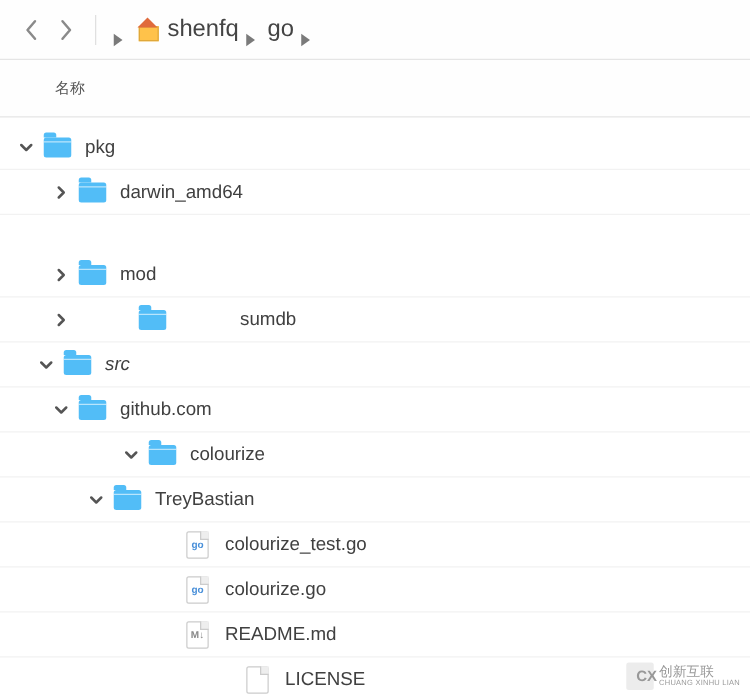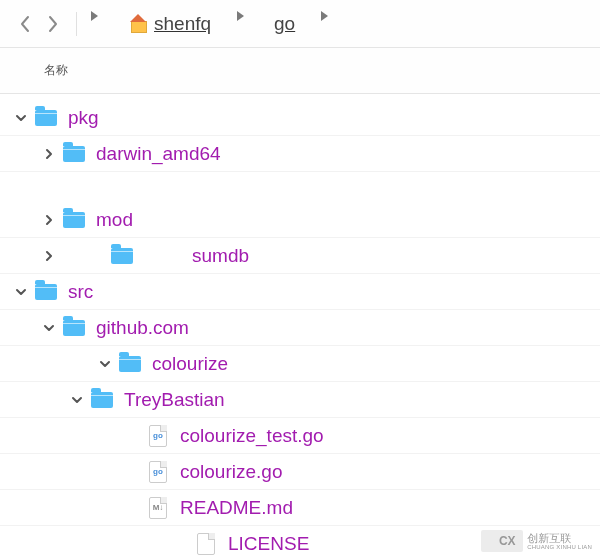--- a/index.html
+++ b/index.html
@@ -22,21 +22,21 @@
     background: #fefefe;
   }
   .nav-arrow {
     width: 22px; height: 22px;
     display: flex; align-items: center; justify-content: center;
     color: #8a8a8a;
     font-size: 20px;
   }
   .nav-arrow svg { stroke: #8a8a8a; }
   .vdiv { width: 1px; height: 24px; background: #e0e0e0; margin: 0 6px; }
-  .bc { display: flex; align-items: flex-start; gap: 20px; text-decoration: underline; }
+  .bc { display: flex; align-items: flex-end; gap: 0; }
   .bc-seg { display: flex; align-items: center; gap: 6px; padding: 2px 4px; }
   .bc-label { color: #444; font-size: 19px; }
   .tri {
     width: 0; height: 0;
     border-top: 5px solid transparent;
     border-bottom: 5px solid transparent;
     border-left: 7px solid #7a7a7a;
     margin: 0 6px 0 2px;
   }
   .home-icon {
@@ -84,22 +84,22 @@
     margin-right:6px;
   }
   .row .arrow svg { display:block; }
   .row .icon {
     width:24px; height:24px;
     margin-right:10px;
     flex-shrink:0;
     display:flex; align-items:center; justify-content:center;
   }
   .row .label {
-    font-size:19px;
-    color:#a21caf;
+    font-size:15px;
+    color:#404040;
     white-space:nowrap;
   }
 
   
   .folder {
     width:22px; height:16px;
     background:#52bdf7;
     border-radius:2px;
     position:relative;
   }
@@ -146,21 +146,21 @@
   
   .wm {
     position:absolute;
     right:8px; bottom:6px;
     display:flex; align-items:center; gap:4px;
     opacity:0.55;
     font-size:11px;
     color:#444;
   }
   .wm .logo {
-    width:42px; height:22px;
+    width:22px; height:22px;
     background:#ddd;
     color:#444;
     font-weight:bold;
     font-size:12px;
     display:flex; align-items:center; justify-content:center;
     border-radius:2px;
     padding-left:10px;
   }
   .wm .t { line-height:1; }
 </style>
@@ -236,21 +236,21 @@
       <span class="arrow">
         <svg width="12" height="12" viewBox="0 0 12 12">
           <polyline points="4,2 8,6 4,10" fill="none" stroke="#555" stroke-width="2" stroke-linecap="round" stroke-linejoin="round"></polyline>
         </svg>
       </span>
       <span class="icon">
         <span class="folder"></span>
       </span>
       <span class="label">sumdb</span>
     </div>
-    <div class="row" style="padding-left: 14px;">
+    <div class="row" style="padding-left: 30px; font-style: italic;">
       <span class="arrow">
         <svg width="12" height="12" viewBox="0 0 12 12">
           <polyline points="2,4 6,8 10,4" fill="none" stroke="#555" stroke-width="2" stroke-linecap="round" stroke-linejoin="round"></polyline>
         </svg>
       </span>
       <span class="icon">
         <span class="folder"></span>
       </span>
       <span class="label">src</span>
     </div>

